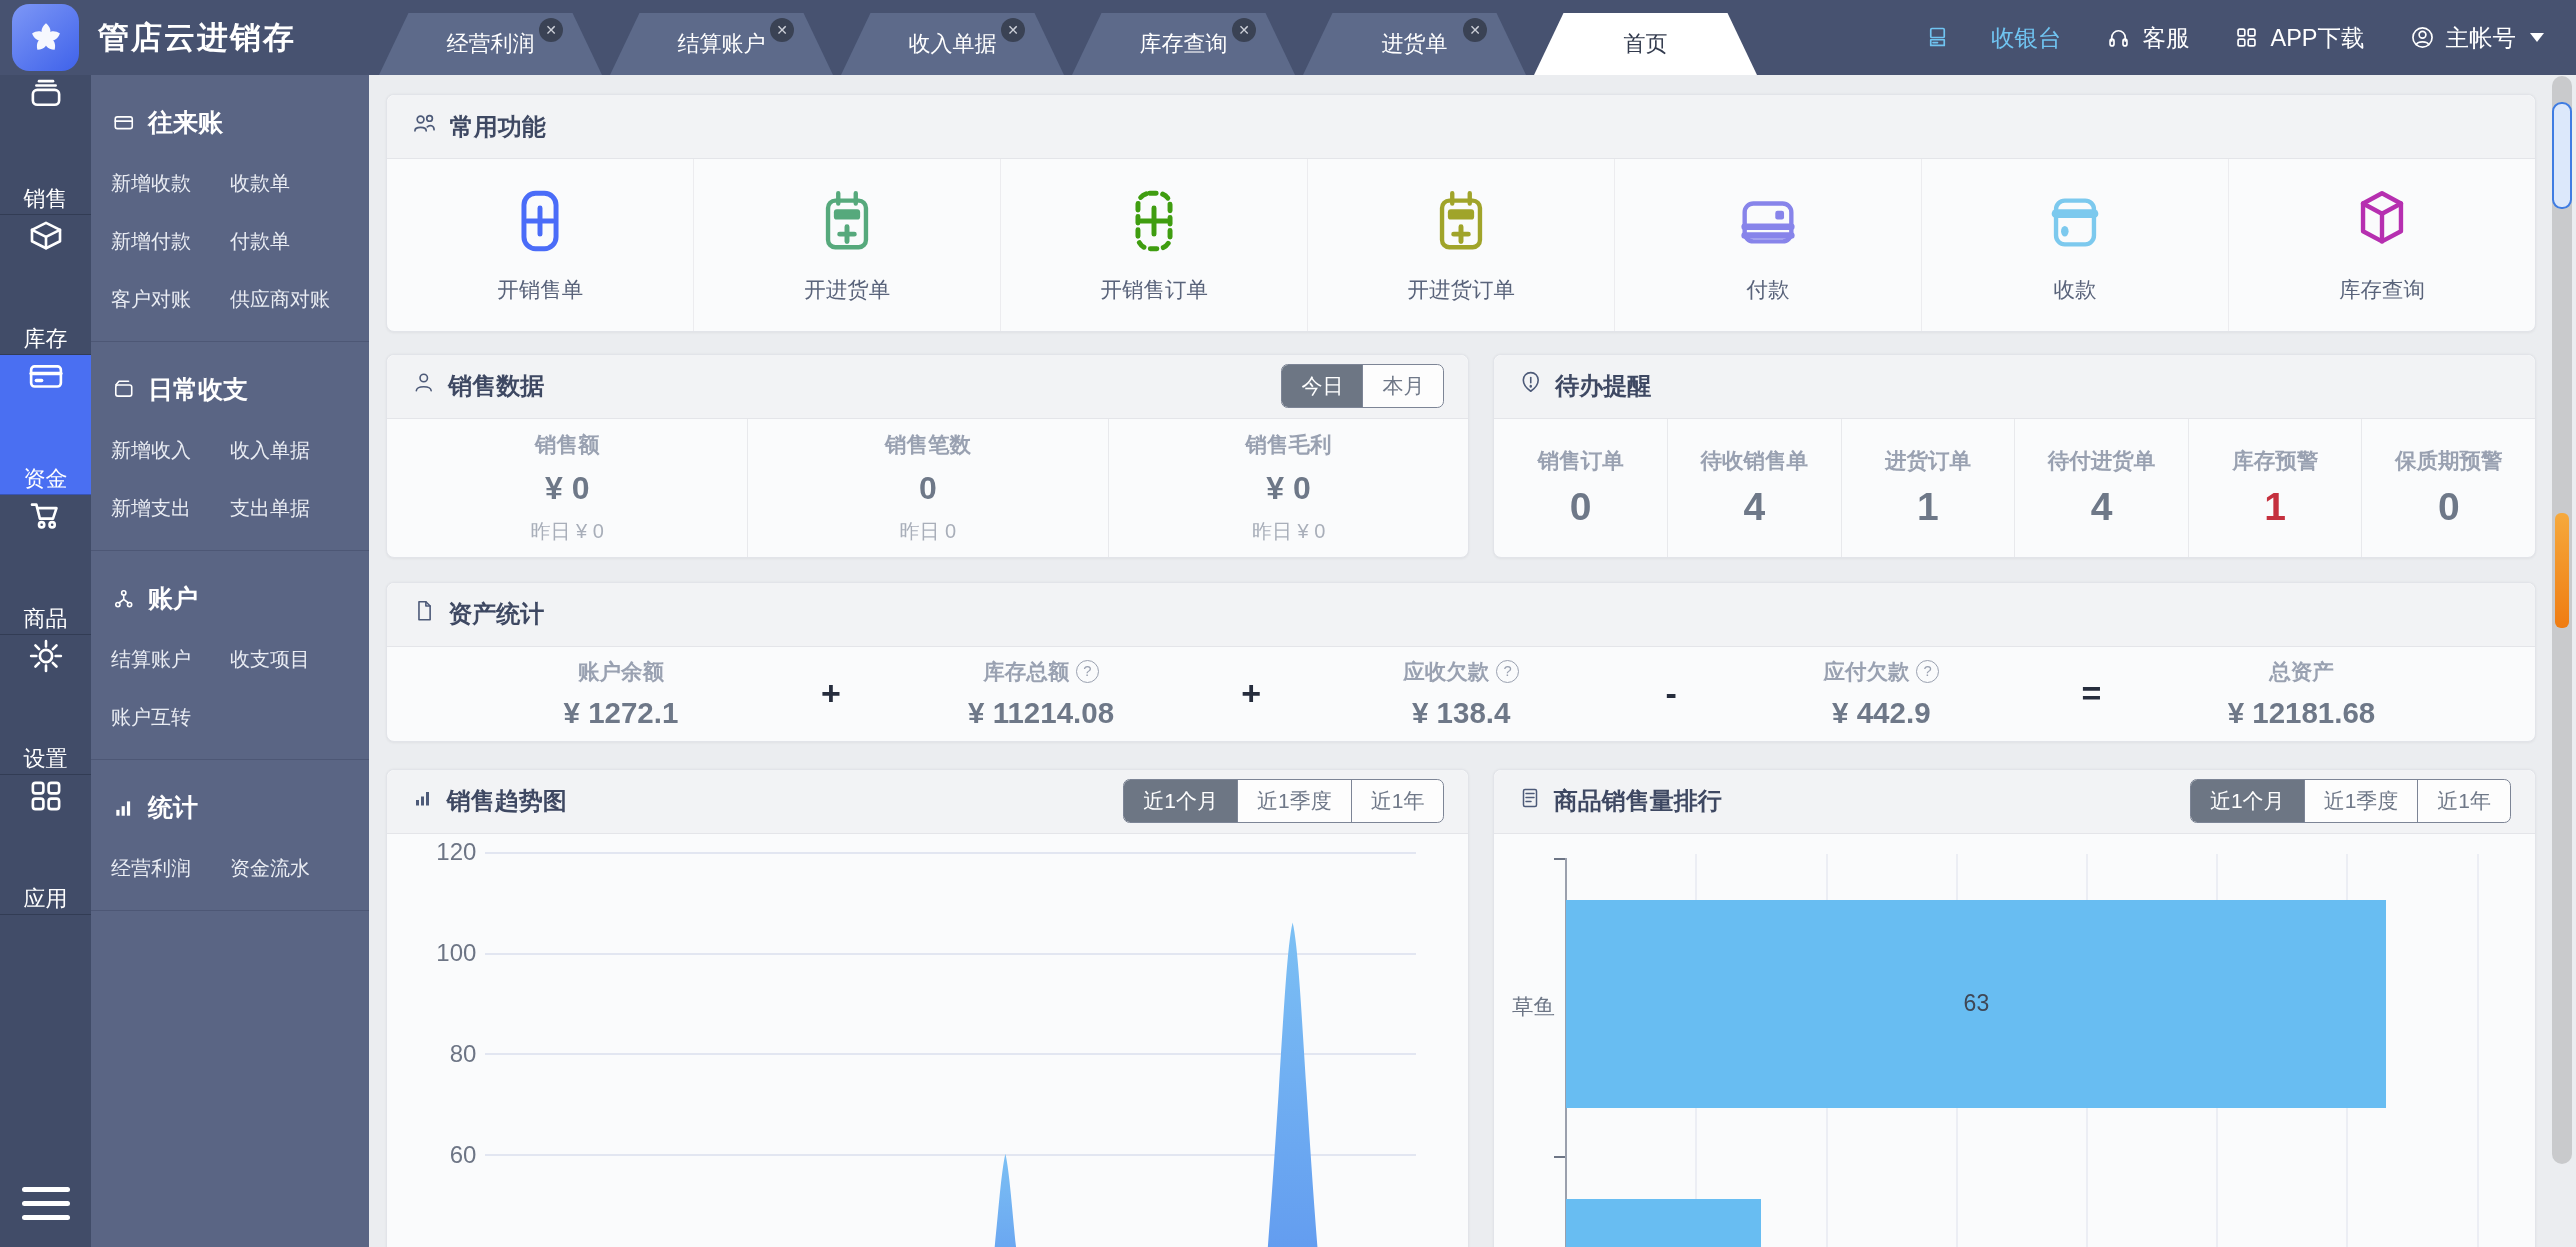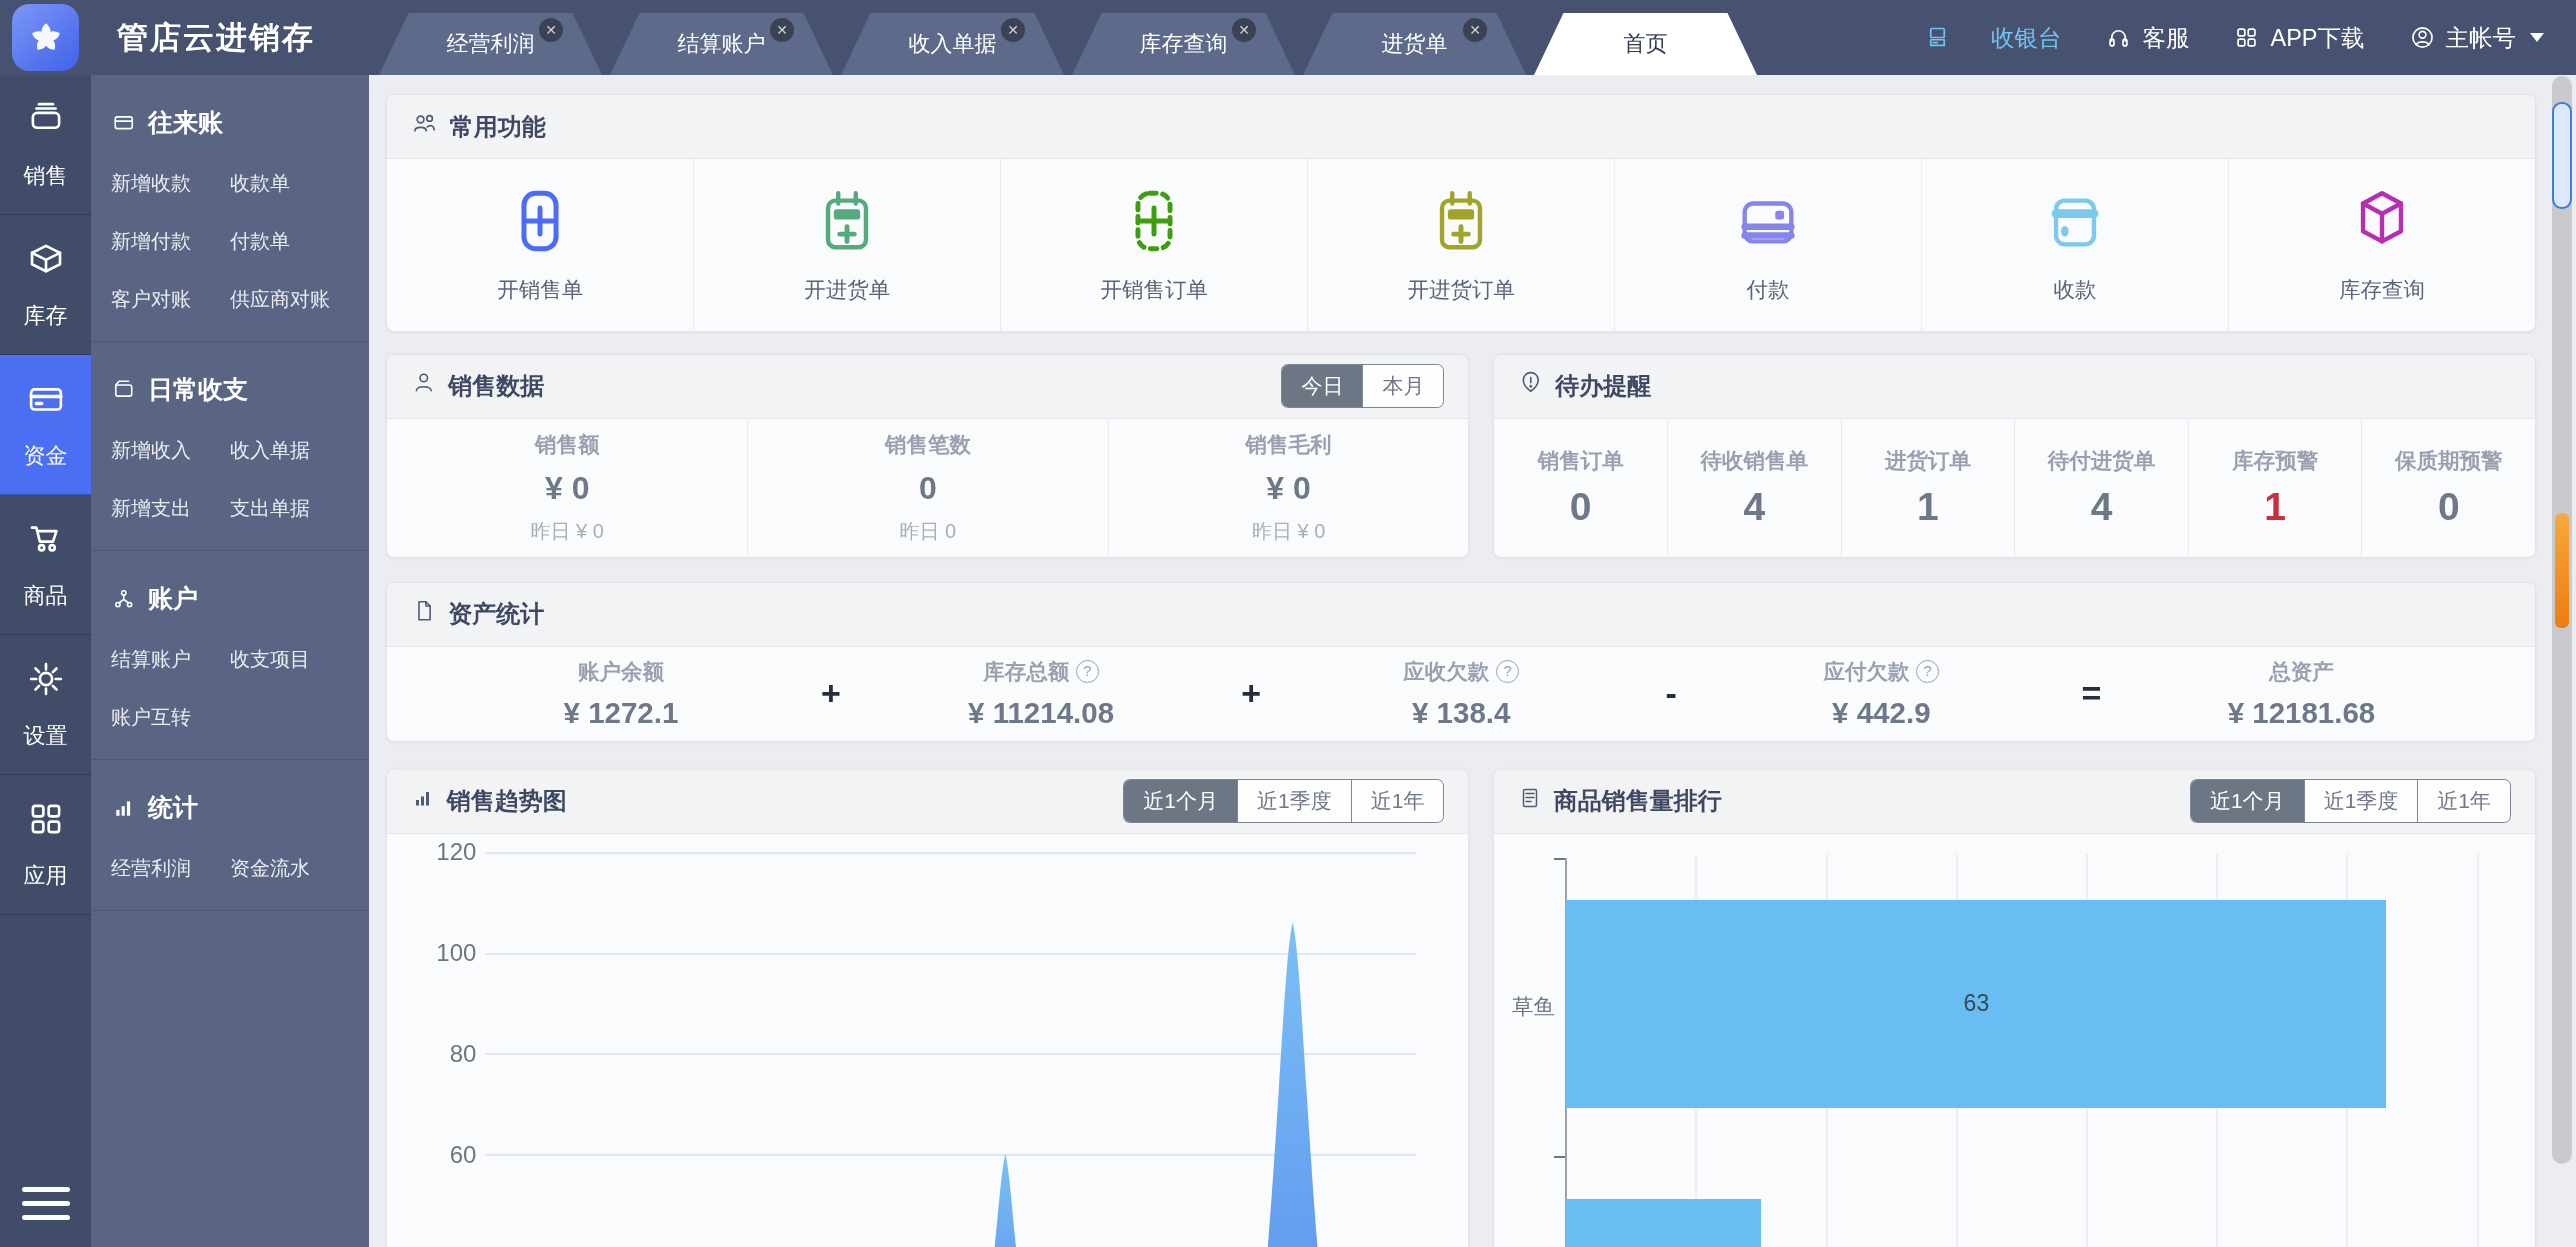--- a/index.html
+++ b/index.html
@@ -2,41 +2,41 @@
 <html lang="zh" style="font-size:10.7px"><head>
 <meta charset="utf-8">
 <style>
   * { margin:0; padding:0; box-sizing:border-box; }
   html,body { width:2576px; height:1248px; overflow:hidden;
     font-family:"Liberation Sans","DejaVu Sans",sans-serif; background:#ebedf0; }
   svg { display:block; }
 
   
   .topbar { position:fixed; left:0; top:0; width:2576px; height:75px; background:#475270; z-index:50; }
-  .brand { position:absolute; left:12px; top:4px; display:flex; align-items:center;gap:19px; }
+  .brand { position:absolute; left:12px; top:4px; display:flex; align-items:center; }
   .logo { width:67px; height:67px; border-radius:17.4px; background:linear-gradient(140deg,#7d97f6,#3f62ea);
     display:flex; align-items:center; justify-content:center; }
   .app-title { color:#fff; font-size:31px; font-weight:bold; margin-left:19px; letter-spacing:2px; }
   .tabs { position:absolute; left:379px; bottom:0; display:flex; align-items:flex-end; height:62px; }
   .tab { position:relative; width:223px; height:62px; margin-right:8px; background:#5d6a8a; color:#fff;
     font-size:22px; display:flex; align-items:center; justify-content:center;
     clip-path:polygon(0 100%,29.5px 0,calc(100% - 29.5px) 0,100% 100%); cursor:pointer; }
   .tab.active { background:#fff; color:#333b4e; }
   .tab .close { position:absolute; top:5.4px; right:39px; width:24px; height:24px; border-radius:50%;
     background:#3a4254; color:#cdd0d8; font-size:14px; display:flex; align-items:center; justify-content:center; }
   .top-right { position:absolute; right:32px; top:0; height:75px; display:flex; align-items:center; gap:44px; }
   .tr-item { display:flex; align-items:center; gap:10px; color:#fff; font-size:23.5px; cursor:pointer; }
   .tr-item.accent { color:#70c4f1;gap:40px; }
   .caret { width:0; height:0; border-left:7.4px solid transparent; border-right:7.4px solid transparent;
     border-top:9.4px solid #fff; margin-left:4px; }
 
   
   .rail { position:fixed; left:0; top:75px; bottom:0; width:91px; background:#414c68;
     display:flex; flex-direction:column; z-index:40; }
-  .rail-item { height:140px; display:flex; flex-direction:column; align-items:center; justify-content:center;
+  .rail-item { height:140px; display:flex; flex-direction:column; align-items:center; justify-content:space-between;
     gap:21px; color:#fff; border-bottom:0.7px solid rgba(18,24,40,.30); cursor:pointer; }
   .rail-item .lbl { font-size:22px; }
   .rail-item.active { background:#4a6ff2; }
   .rail-burger { margin-top:auto; margin-bottom:27px; display:flex; flex-direction:column; gap:9.4px;
     align-items:center; cursor:pointer; }
   .rail-burger i { display:block; width:48px; height:4.7px; background:#fff; border-radius:2.7px; }
 
   
   .sidebar { position:fixed; left:91px; top:75px; bottom:0; width:278px; background:#5a6584; z-index:40; }
   .section { padding:31px 20px 28px 20px; border-bottom:0.7px solid #4d5775; }

